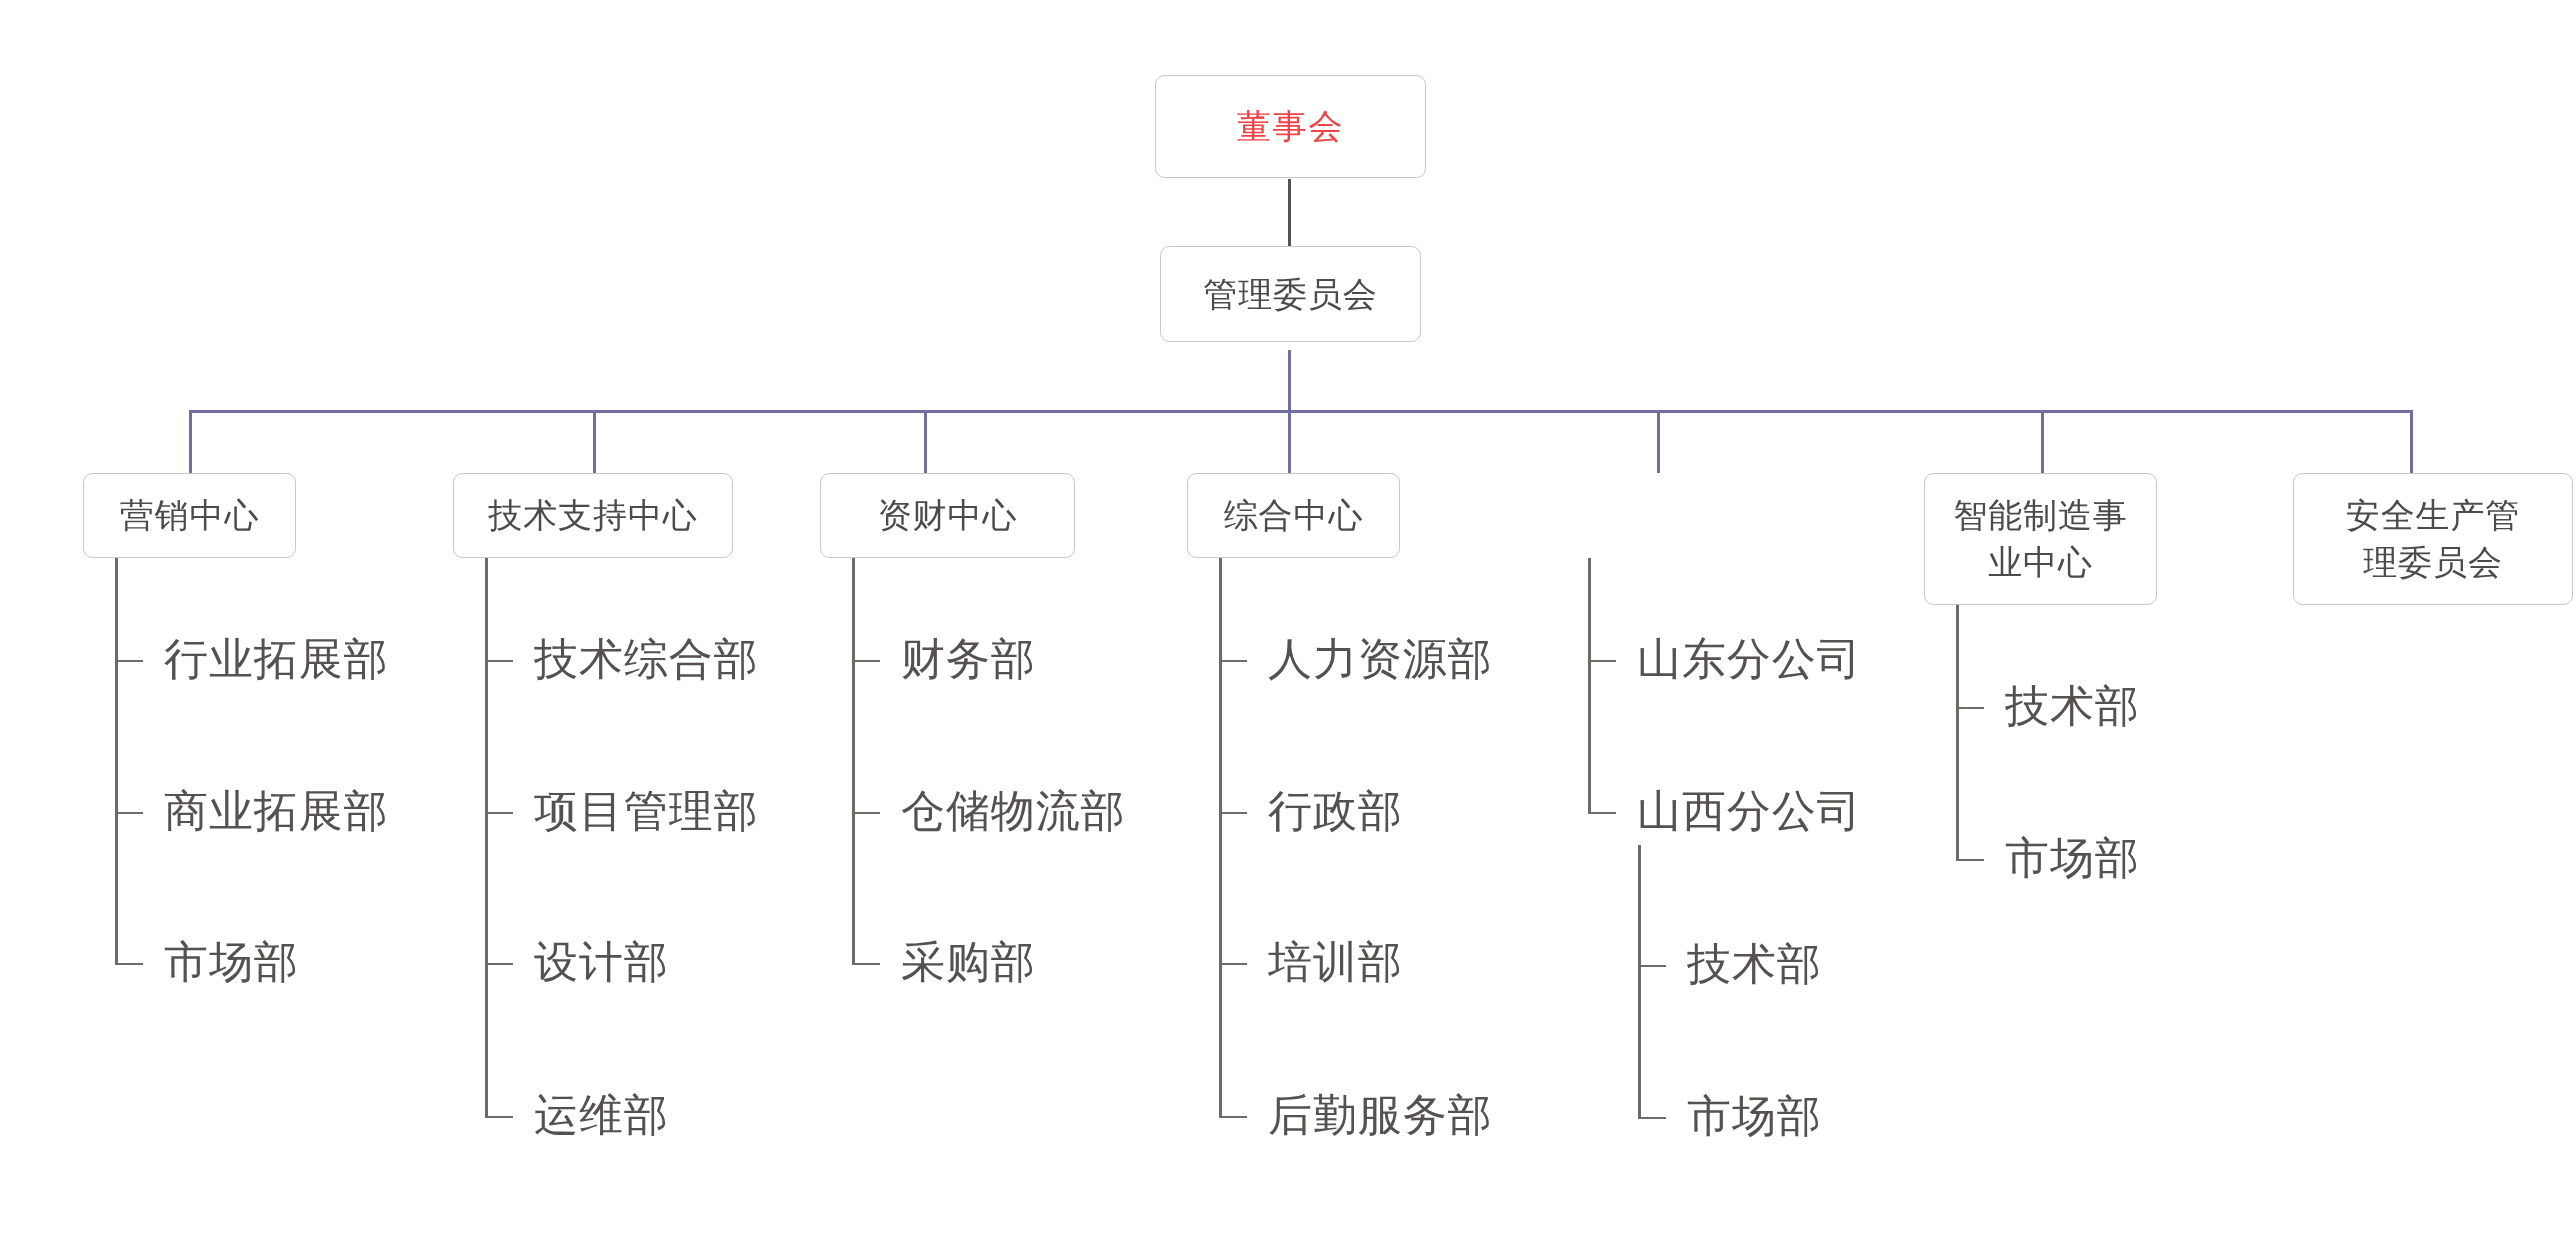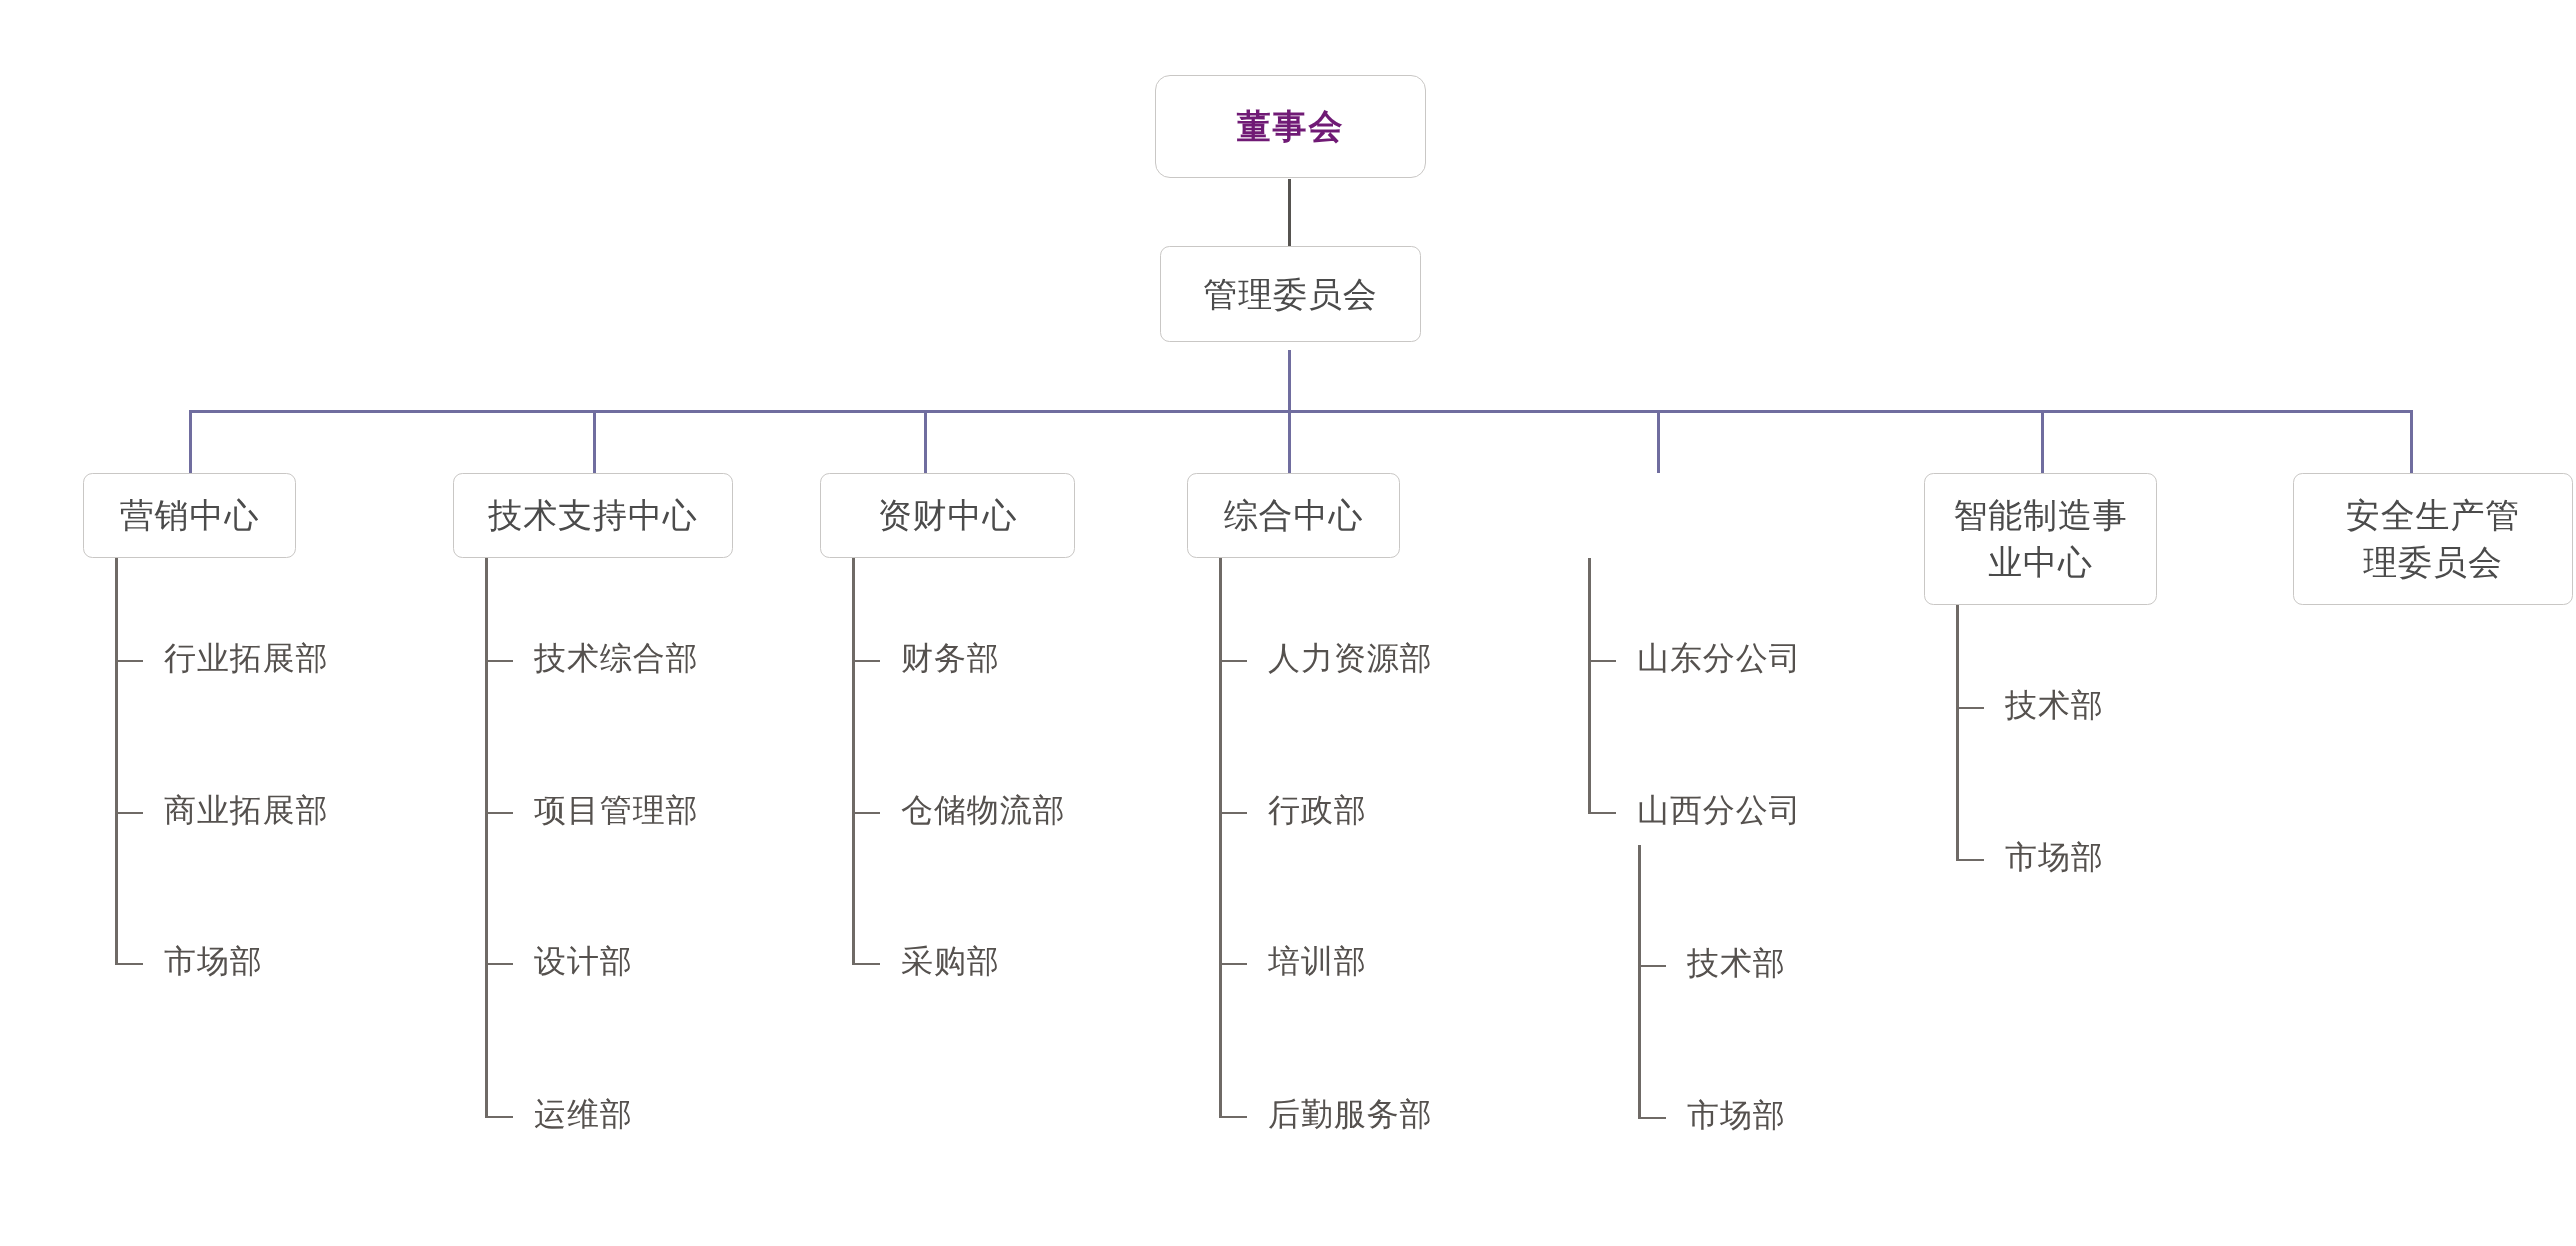--- a/index.html
+++ b/index.html
@@ -34,24 +34,23 @@
     justify-content: center;
     text-align: center;
     color: #4b4b4b;
     font-size: 34px;
     line-height: 1.38;
     letter-spacing: 0.9px;
     padding: 3.8px 9.4px;
     white-space: pre-line;
   }
   .node-box.root {
-    font-weight: bold;
-    color: #701a75;
+    font-weight: normal;
+    color: #ef4444;
     letter-spacing: 1.9px;
-    border-radius: 15px;
   }
 
   
   .conn-v {            
     position: absolute;
     width: 2.8px;
     background: #706d9f;
   }
   .conn-h {            
     position: absolute;
@@ -83,21 +82,21 @@
     align-items: center;
   }
   .leaf-stub {
     width: 28px;
     height: 2.8px;
     background: #6f6a66;
     flex: 0 0 auto;
   }
   .leaf-label {
     margin-left: 21px;
-    font-size: 32px;
+    font-size: 44px;
     color: #55514e;
     letter-spacing: 0.9px;
     white-space: nowrap;
     transform: translateY(-1.9px);
   }
 </style>
 </head>
 <body>
 
 <div id="chart-root">

